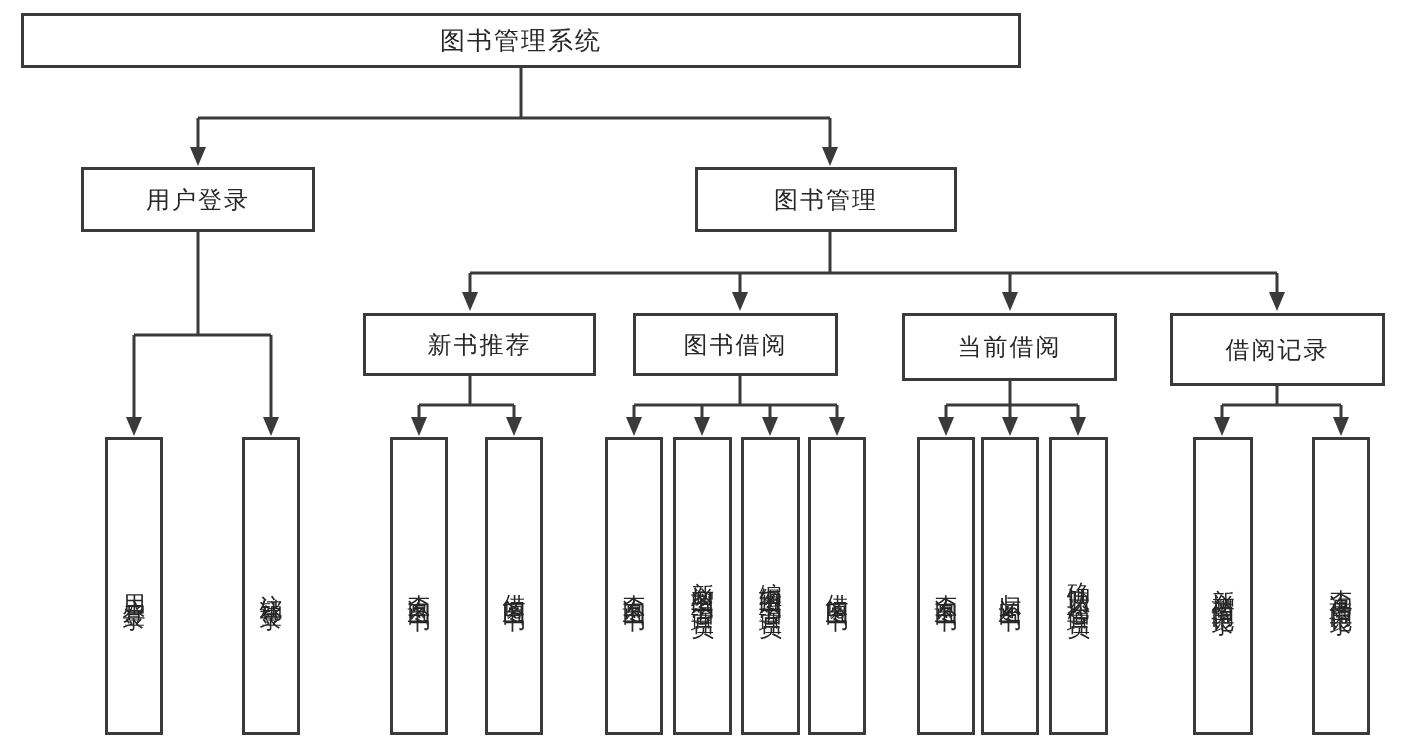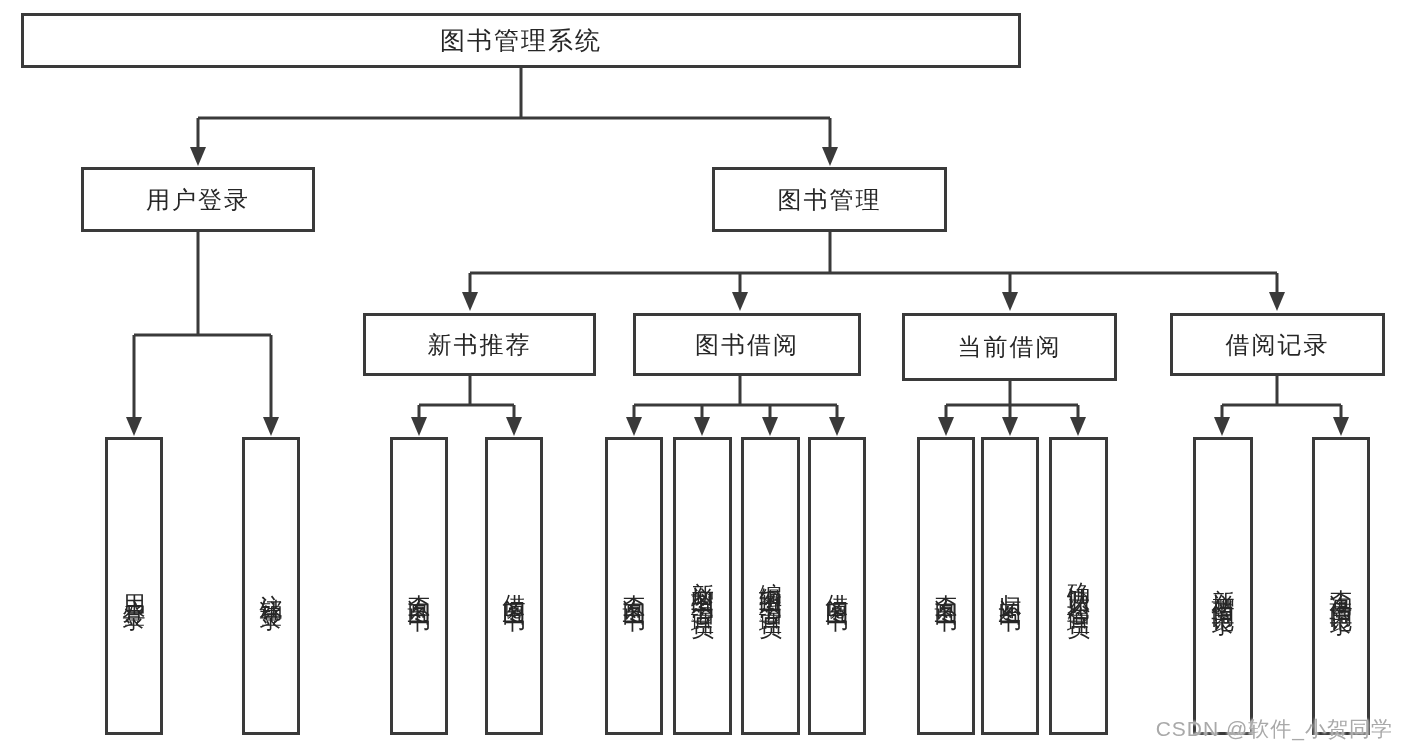--- a/index.html
+++ b/index.html
@@ -59,39 +59,38 @@
       <polygon points="1002,417 1018,417 1010,436"></polygon>
       <polygon points="1070,417 1086,417 1078,436"></polygon>
       <polygon points="1214,417 1230,417 1222,436"></polygon>
       <polygon points="1333,417 1349,417 1341,436"></polygon>
     </g>
   </svg>
 
   <div class="box hbox root" style="left:21px;top:13px;width:1000px;height:55px;">图书管理系统</div>
 
   <div class="box hbox" style="left:81px;top:167px;width:234px;height:65px;">用户登录</div>
-  <div class="box hbox" style="left:712px;top:167px;width:235px;height:65px;">图书管理</div>
+  <div class="box hbox" style="left:695px;top:167px;width:262px;height:65px;">图书管理</div>
 
   <div class="box hbox" style="left:363px;top:313px;width:233px;height:63px;">新书推荐</div>
-  <div class="box hbox" style="left:633px;top:313px;width:228px;height:63px;">图书借阅</div>
+  <div class="box hbox" style="left:633px;top:313px;width:205px;height:63px;">图书借阅</div>
   <div class="box hbox" style="left:902px;top:313px;width:215px;height:68px;">当前借阅</div>
-  <div class="box hbox" style="left:1170px;top:313px;width:215px;height:63px;text-align:right;">借阅记录</div>
+  <div class="box hbox" style="left:1170px;top:313px;width:215px;height:73px;text-align:right;">借阅记录</div>
 
   <div class="box vbox" style="left:105px;top:437px;width:58px;height:298px;">用户登录</div>
   <div class="box vbox" style="left:242px;top:437px;width:58px;height:298px;">注销登录</div>
 
   <div class="box vbox" style="left:390px;top:437px;width:58px;height:298px;">查询图书</div>
   <div class="box vbox" style="left:485px;top:437px;width:58px;height:298px;">借阅图书</div>
 
   <div class="box vbox" style="left:605px;top:437px;width:58px;height:298px;">查询图书</div>
   <div class="box vbox" style="left:673px;top:437px;width:59px;height:298px;">新增图书（管理员）</div>
   <div class="box vbox" style="left:741px;top:437px;width:59px;height:298px;">编辑图书（管理员）</div>
   <div class="box vbox" style="left:808px;top:437px;width:58px;height:298px;">借阅图书</div>
 
   <div class="box vbox" style="left:917px;top:437px;width:58px;height:298px;">查询图书</div>
   <div class="box vbox" style="left:981px;top:437px;width:58px;height:298px;">归还图书</div>
   <div class="box vbox" style="left:1049px;top:437px;width:59px;height:298px;">确认归还（管理员）</div>
 
   <div class="box vbox" style="left:1193px;top:437px;width:60px;height:298px;">新增借阅记录</div>
   <div class="box vbox" style="left:1312px;top:437px;width:58px;height:298px;">查询借阅记录</div>
 
-  <div class="watermark">CSDN @软件_小贺同学</div>
 </div>
 
 </body></html>

